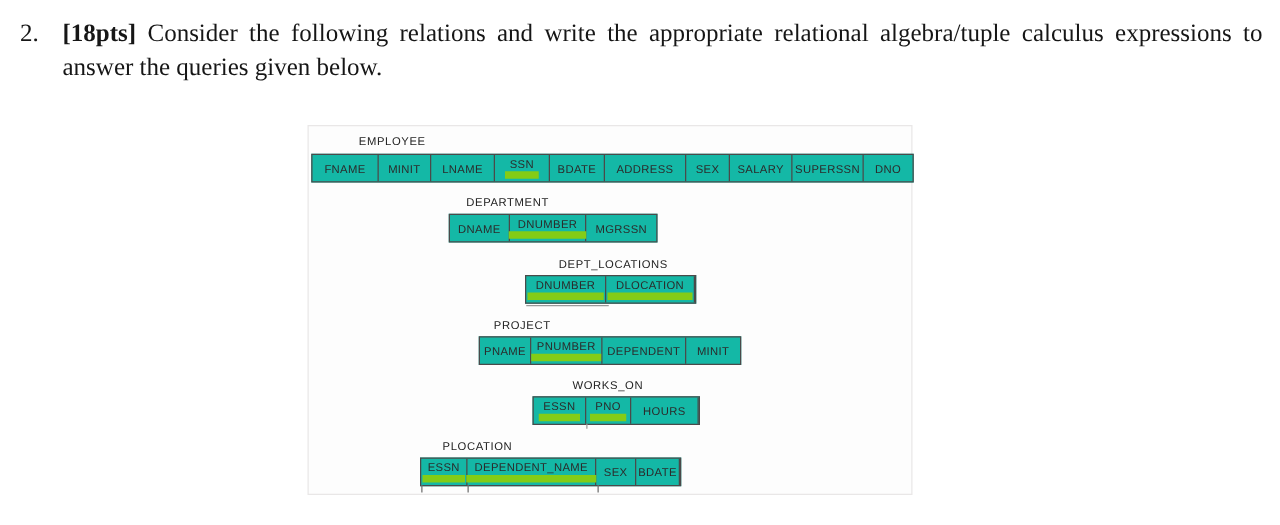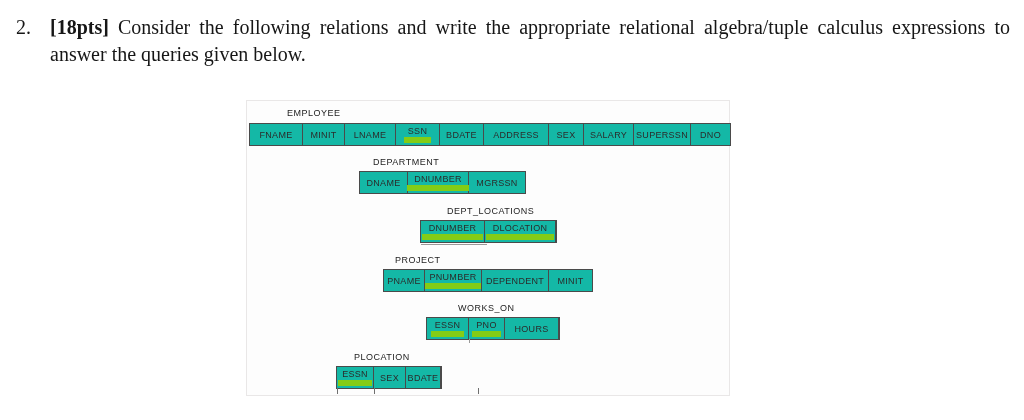--- a/index.html
+++ b/index.html
@@ -206,20 +206,23 @@
         <div class="tick" style="left:42px; bottom:-4px; height:4px; background:#9a9a9a;"></div>
       </div>
     </div>
 
     <div class="tbl">
       <div class="tname" style="left:107px; top:251px;">PLOCATION</div>
       <div class="trow" style="left:89px; top:265px;">
         <div class="cell" style="width:37px">
             <span class="pk">ESSN</span>
           </div>
+        <div class="cell" style="width:103px">
+            <span class="pk wide">DEPENDENT_NAME</span>
+          </div>
         <div class="cell" style="width:32px">
             <span>SEX</span>
           </div>
         <div class="cell" style="width:35px">
             <span>BDATE</span>
           </div>
         <div class="tick" style="left:0; bottom:-6px; height:6px;"></div>
         <div class="tick" style="left:37px; bottom:-6px; height:6px;"></div>
         <div class="tick" style="left:141px; bottom:-6px; height:6px;"></div>
       </div>

